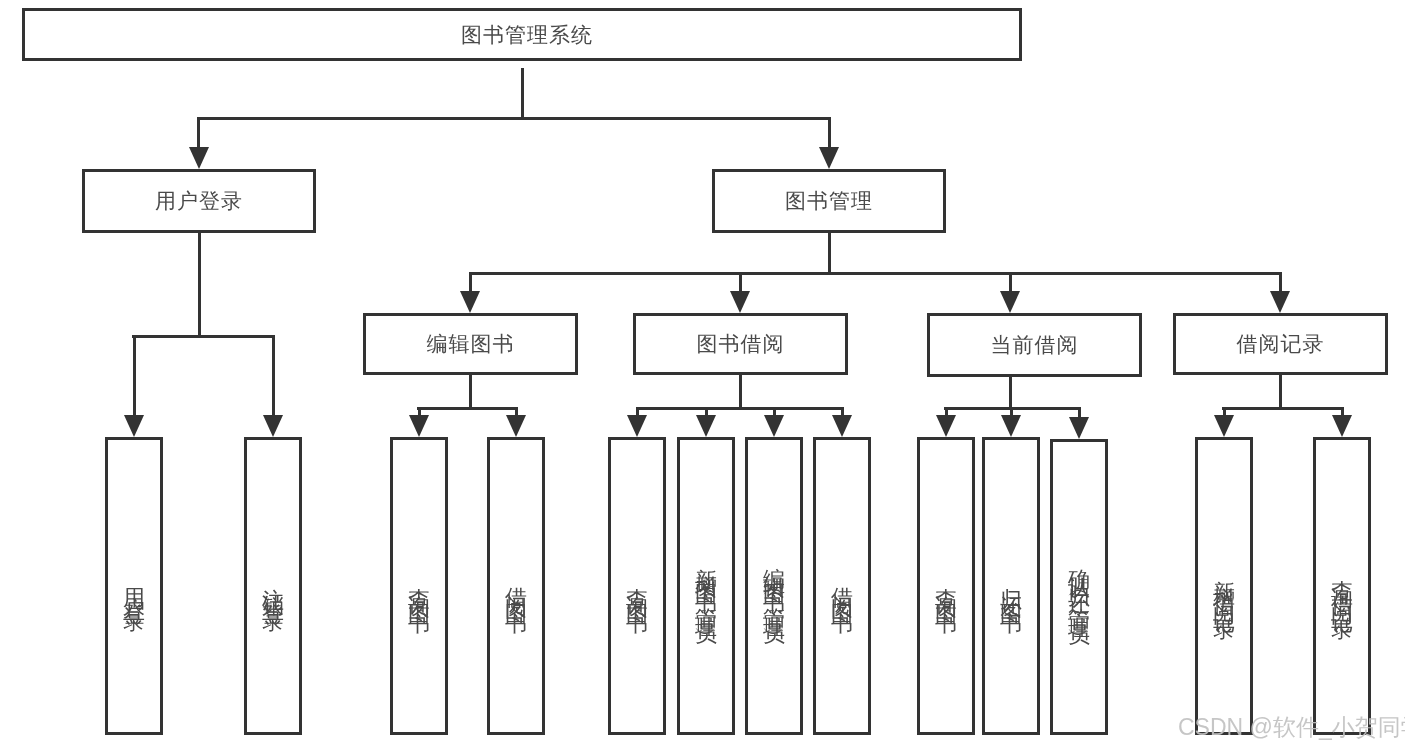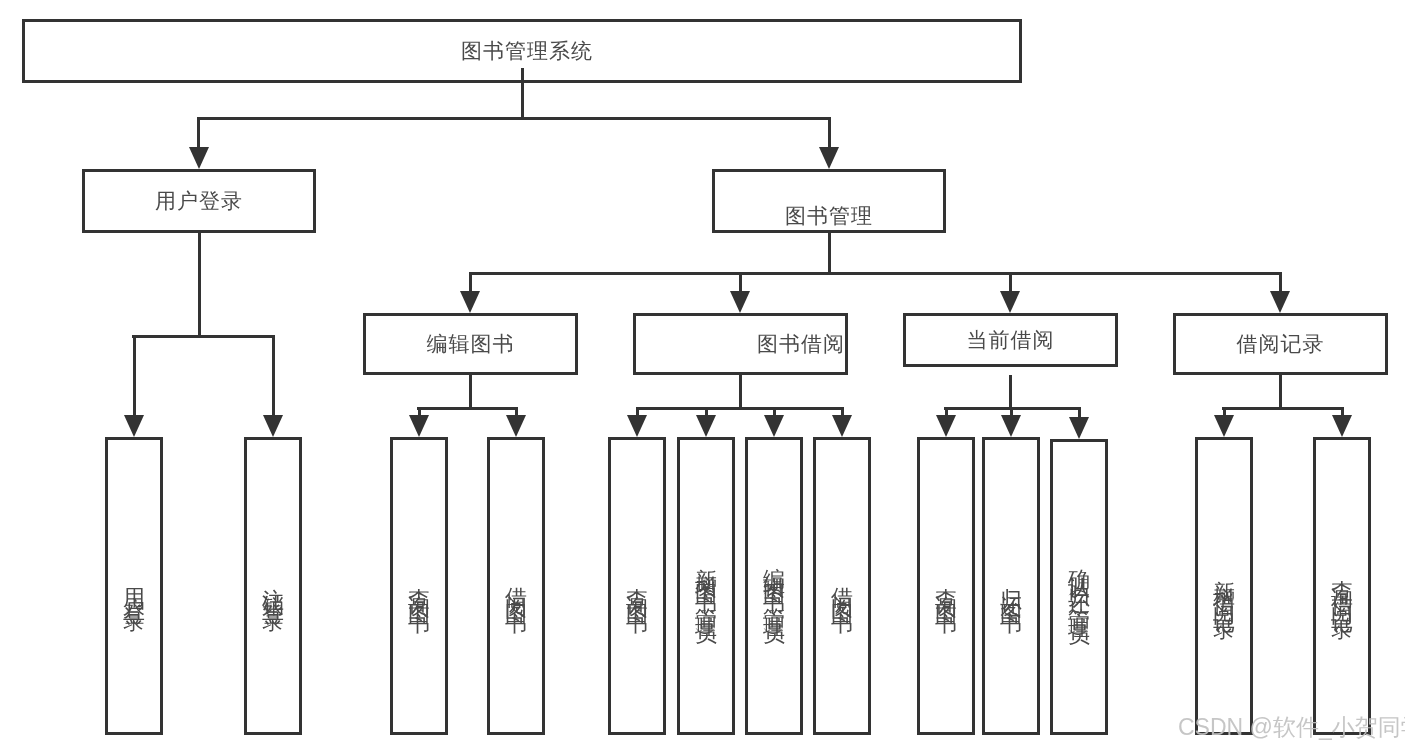--- a/index.html
+++ b/index.html
@@ -51,41 +51,41 @@
     color:var(--wm);
     opacity:0.92;
     white-space:nowrap;
   }
 </style>
 </head>
 <body>
 
 <div class="canvas">
 
-  <div class="node" style="left:22px;top:19px;width:1000px;height:64px;padding-left:10px;">
+  <div class="node" style="left:22px;top:8px;width:1000px;height:53px;padding-left:10px;">
     <span class="hlabel">图书管理系统</span>
   </div>
 
   <div class="node" style="left:82px;top:169px;width:234px;height:64px;">
     <span class="hlabel">用户登录</span>
   </div>
 
-  <div class="node" style="left:712px;top:169px;width:234px;height:64px;align-items:flex-end;">
+  <div class="node" style="left:712px;top:169px;width:234px;height:64px;">
     <span class="hlabel">图书管理</span>
   </div>
 
   <div class="node" style="left:363px;top:313px;width:215px;height:62px;">
     <span class="hlabel">编辑图书</span>
   </div>
 
-  <div class="node" style="left:633px;top:313px;width:215px;height:62px;justify-content:flex-end;">
+  <div class="node" style="left:633px;top:313px;width:215px;height:62px;">
     <span class="hlabel">图书借阅</span>
   </div>
 
-  <div class="node" style="left:903px;top:313px;width:215px;height:54px;">
+  <div class="node" style="left:927px;top:313px;width:215px;height:64px;">
     <span class="hlabel">当前借阅</span>
   </div>
 
   <div class="node" style="left:1173px;top:313px;width:215px;height:62px;">
     <span class="hlabel">借阅记录</span>
   </div>
 
   <div class="node leaf" style="left:105px;">
     <span class="vtext">用户登录</span>
   </div>

